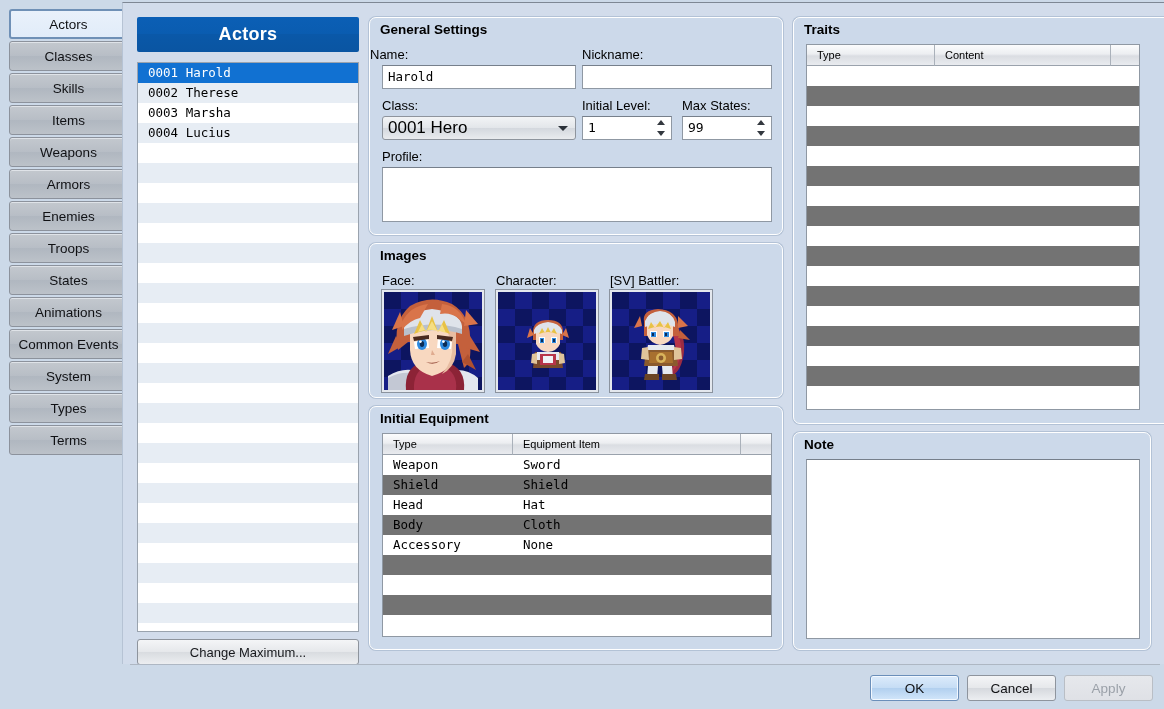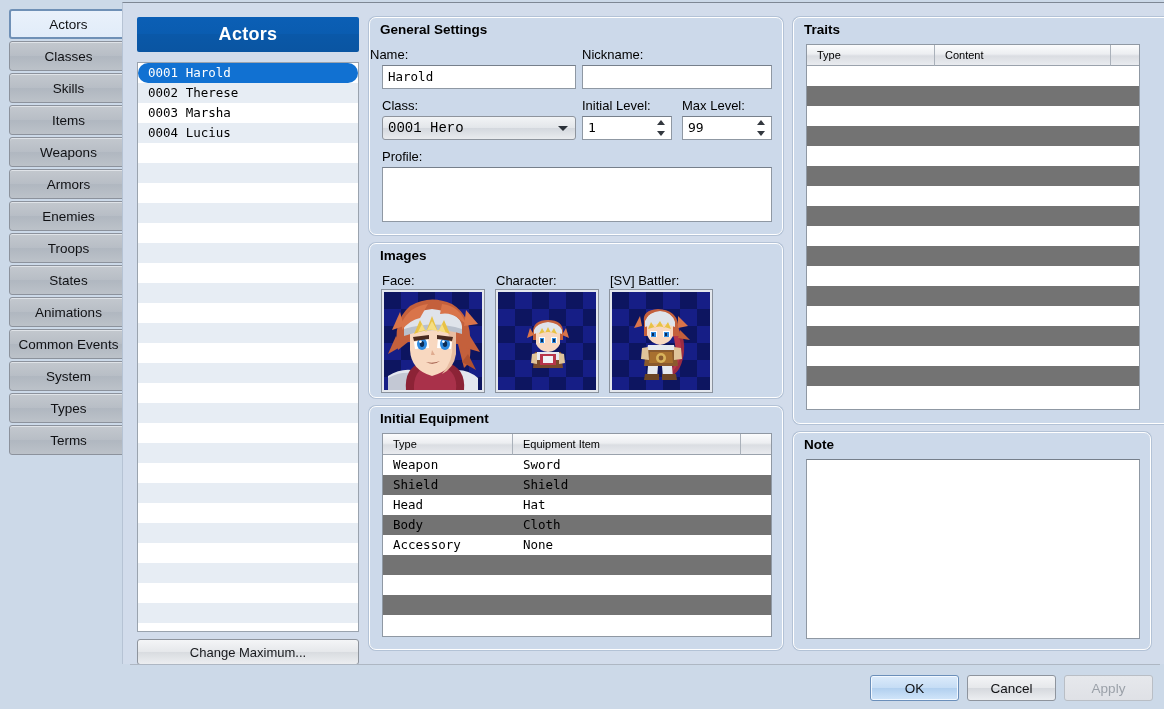--- a/index.html
+++ b/index.html
@@ -69,21 +69,21 @@
   .lrow {
     height: 20px; line-height: 20px;
     padding-left: 10px;
     font-family: "DejaVu Sans Mono", monospace;
     font-size: 12.5px;
     color: #000;
     white-space: nowrap;
     cursor: default;
   }
   .lrow.alt { background: #e7edf4; }
-  .lrow.selected { background: #1171d2; color: #ffffff; border-radius: 10px; }
+  .lrow.selected { background: #1171d2; color: #ffffff; }
   #change-max {
     box-sizing: border-box;
     position: absolute; top: 622px; left: 0;
     width: 222px; height: 26px;
     border: 1px solid #8e949d; border-radius: 3px;
     background: linear-gradient(to bottom, #f4f5f7 0%, #e6e8eb 48%, #d9dce0 52%, #eceef1 100%);
     display: flex; align-items: center; justify-content: center;
     font-size: 13px;
     cursor: default;
   }
@@ -119,22 +119,22 @@
   .tarea {
     position: absolute; box-sizing: border-box;
     background: #ffffff;
     border: 1px solid #8f98a3;
     border-top-color: #767f8b;
   }
   .combo {
     position: absolute; box-sizing: border-box;
     border: 1px solid #8e949d; border-radius: 3px;
     background: linear-gradient(to bottom, #f2f4f6 0%, #e3e6ea 48%, #d4d8de 52%, #e9ebee 100%);
-    font-family: Liberation Mono, monospace;
-    font-size: 14px;
+    font-family: Liberation Sans, sans-serif;
+    font-size: 17px;
     padding: 0 5px;
     line-height: 22px;
     color: #000;
     cursor: default;
   }
   .combo .arrow {
     position: absolute; right: 7px; top: 50%; margin-top: -2px;
     width: 0; height: 0;
     border-left: 5px solid transparent; border-right: 5px solid transparent;
     border-top: 5px solid #2a3038;
@@ -336,21 +336,21 @@
         <span class="arrow"></span>
       </div>
 
       <span class="flabel" style="left:212px; top:80px;">Initial Level:</span>
       <div class="spin" style="left:212px; top:98px; width:90px; height:24px;">
         <div class="sbox">1</div>
         <span class="up"></span>
         <span class="dn"></span>
       </div>
 
-      <span class="flabel" style="left:312px; top:80px;">Max Level:</span>
+      <span class="flabel" style="left:312px; top:80px;">Max States:</span>
       <div class="spin" style="left:312px; top:98px; width:90px; height:24px;">
         <div class="sbox">99</div>
         <span class="up"></span>
         <span class="dn"></span>
       </div>
 
       <span class="flabel" style="left:12px; top:131px;">Profile:</span>
       <div class="tarea" style="left:12px; top:149px; width:390px; height:55px;"></div>
     </div>
 

